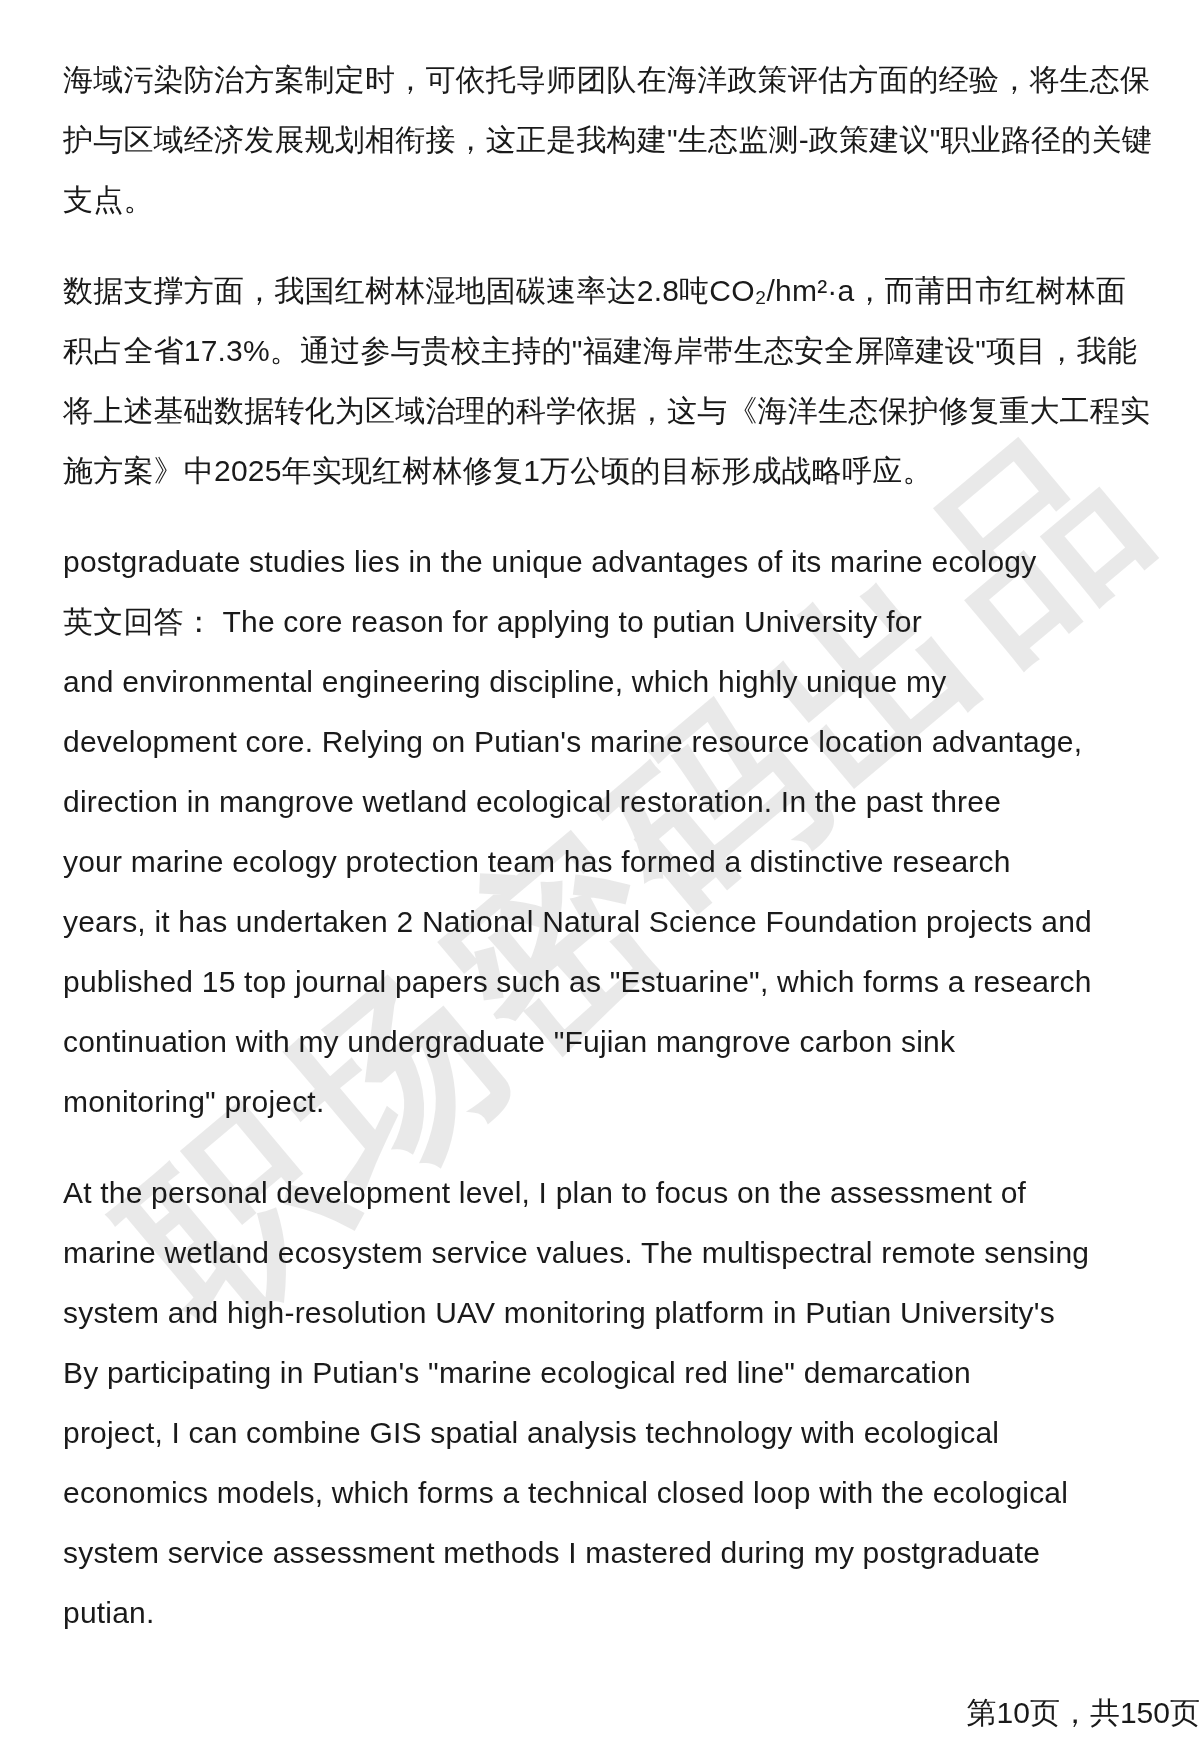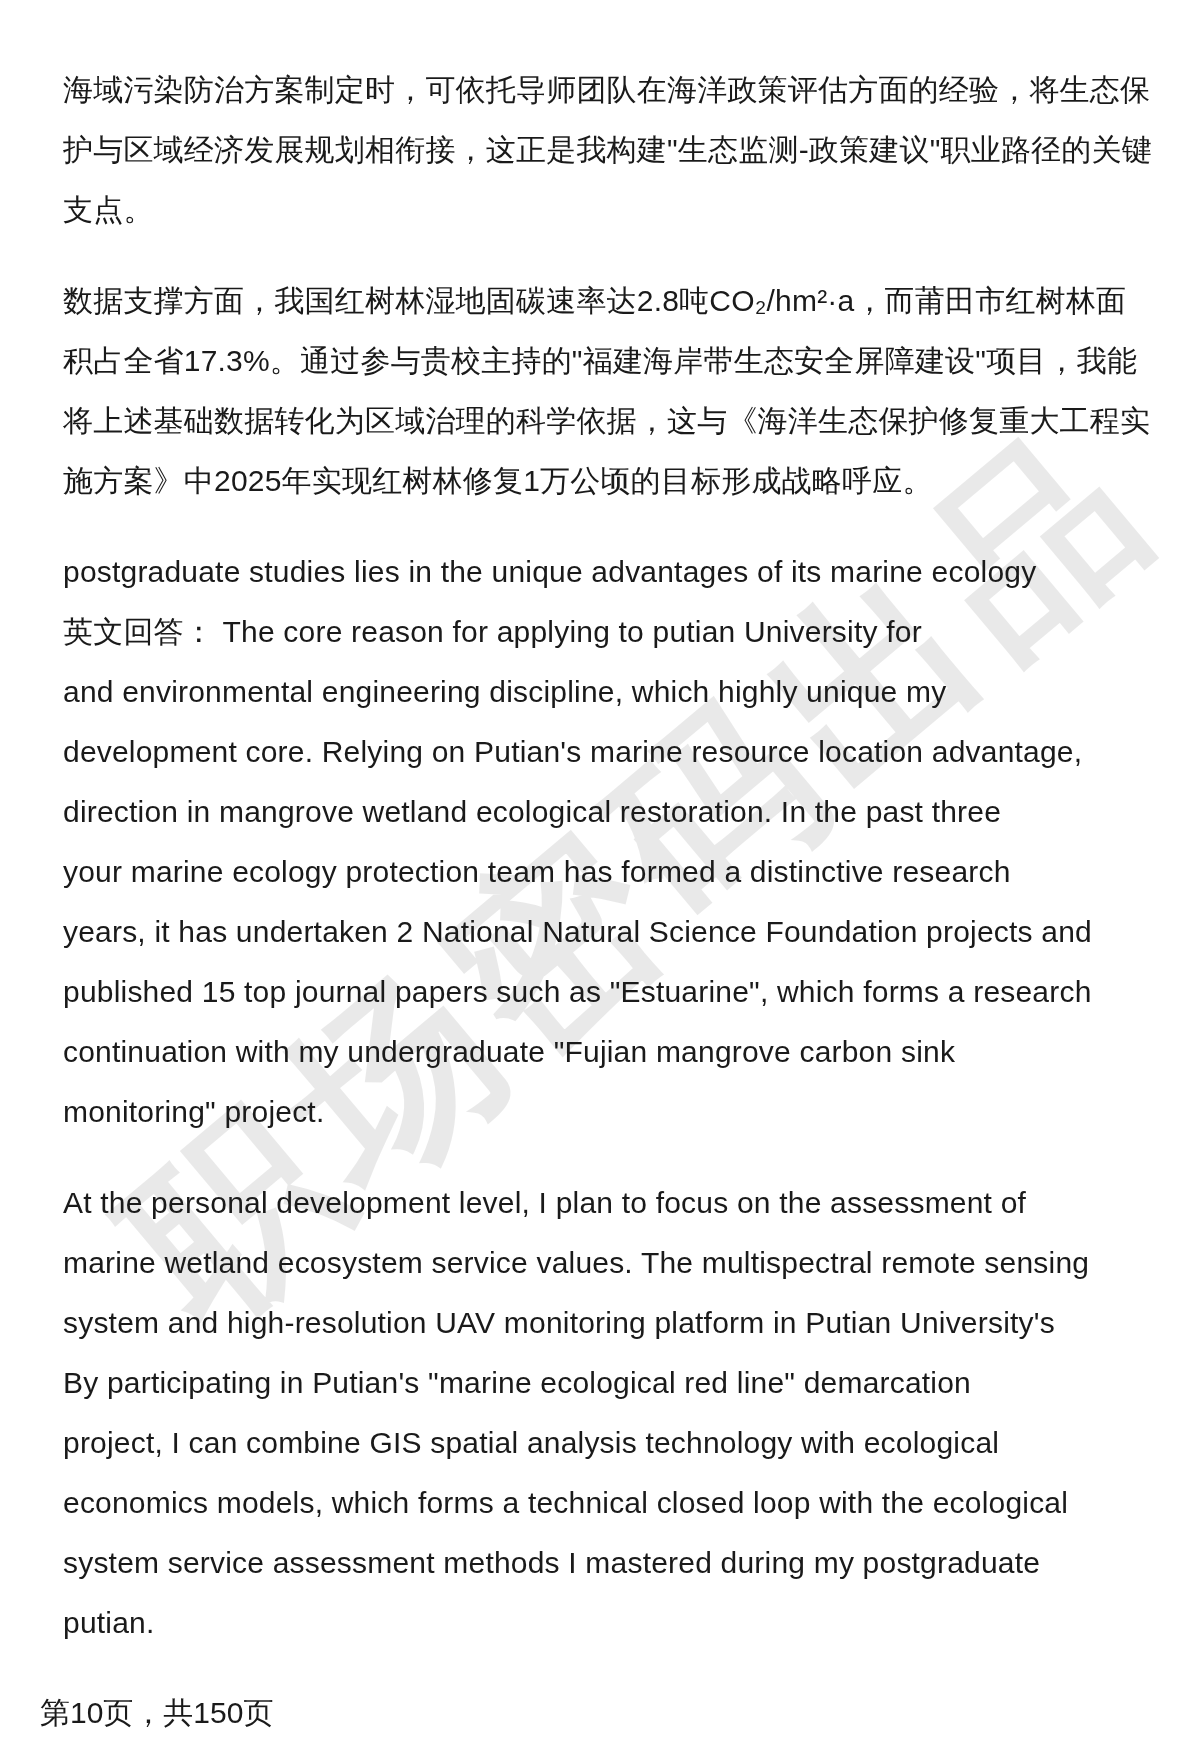--- a/index.html
+++ b/index.html
@@ -24,41 +24,41 @@
     font-size: 195px;
     font-weight: bold;
     letter-spacing: 14px;
     color: rgba(0, 0, 0, 0.088);
     white-space: nowrap;
     z-index: 0;
     user-select: none;
   }
   .content {
     position: absolute;
-    top: 60px;
+    top: 50px;
     left: 63px;
     right: 58px;
     z-index: 1;
   }
   .para {
     margin: 0 0 31px 0;
   }
   .line {
     white-space: nowrap;
     line-height: 60px;
     font-size: 30px;
     color: #1a1a1a;
     letter-spacing: 0.2px;
   }
   .footer {
     position: absolute;
     left: 40px;
     right: 0;
     top: 1688px;
-    text-align: left;
+    text-align: right;
     font-size: 30px;
     line-height: 50px;
     color: #1a1a1a;
     z-index: 1;
   }
 </style>
 </head>
 <body>
 
 <div class="page">

